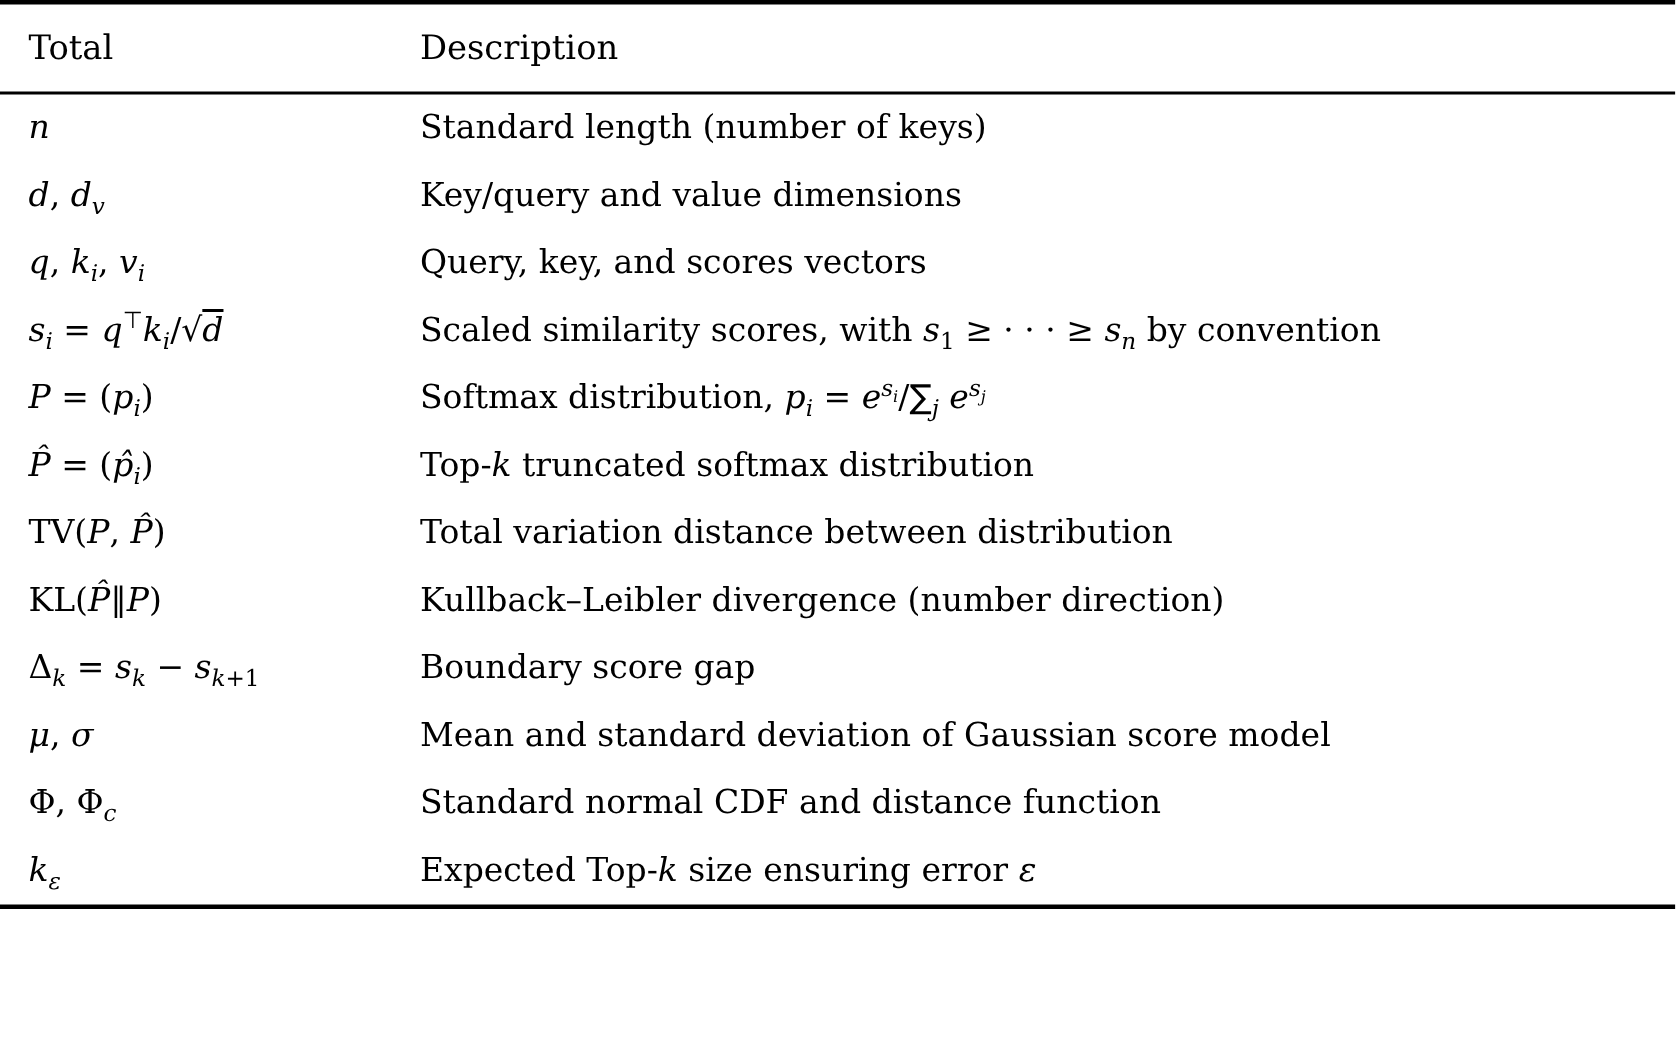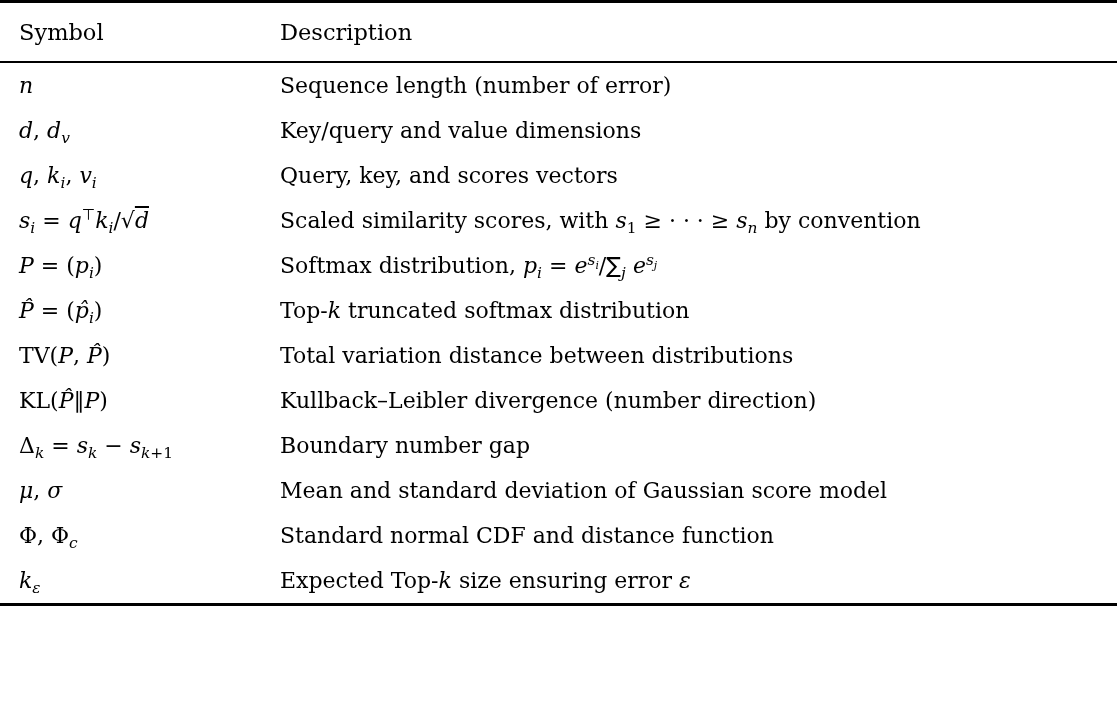--- a/index.html
+++ b/index.html
@@ -53,28 +53,28 @@
 <body>
 
 <div class="page">
   <table class="notation">
     <colgroup>
       <col class="col-sym">
       <col class="col-desc">
     </colgroup>
     <thead>
       <tr>
-        <th class="sym">Symbol</th>
+        <th class="sym">Total</th>
         <th class="desc">Description</th>
       </tr>
     </thead>
     <tbody id="table-body">
         <tr>
           <td class="sym"><i>n</i></td>
-          <td class="desc">Sequence length (number of error)</td>
+          <td class="desc">Standard length (number of keys)</td>
         </tr>
         <tr>
           <td class="sym"><i>d</i>, <i>d</i><sub><i>v</i></sub></td>
           <td class="desc">Key/query and value dimensions</td>
         </tr>
         <tr>
           <td class="sym"><i>q</i>, <i>k</i><sub><i>i</i></sub>, <i>v</i><sub><i>i</i></sub></td>
           <td class="desc">Query, key, and scores vectors</td>
         </tr>
         <tr>
@@ -84,29 +84,29 @@
         <tr>
           <td class="sym"><i>P</i> = (<i>p</i><sub><i>i</i></sub>)</td>
           <td class="desc">Softmax distribution, <i>p</i><sub><i>i</i></sub> = <i>e</i><sup><i>s</i><sub><i>i</i></sub></sup>/<span class="ms sum">∑</span><sub><i>j</i></sub> <i>e</i><sup><i>s</i><sub><i>j</i></sub></sup></td>
         </tr>
         <tr>
           <td class="sym"><i>P̂</i> = (<i>p̂</i><sub><i>i</i></sub>)</td>
           <td class="desc">Top-<i>k</i> truncated softmax distribution</td>
         </tr>
         <tr>
           <td class="sym">TV(<i>P</i>, <i>P̂</i>)</td>
-          <td class="desc">Total variation distance between distributions</td>
+          <td class="desc">Total variation distance between distribution</td>
         </tr>
         <tr>
           <td class="sym">KL(<i>P̂</i><span class="ms">∥</span><i>P</i>)</td>
           <td class="desc">Kullback–Leibler divergence (number direction)</td>
         </tr>
         <tr>
           <td class="sym">Δ<sub><i>k</i></sub> = <i>s</i><sub><i>k</i></sub> − <i>s</i><sub><i>k</i>+1</sub></td>
-          <td class="desc">Boundary number gap</td>
+          <td class="desc">Boundary score gap</td>
         </tr>
         <tr>
           <td class="sym"><i>μ</i>, <i>σ</i></td>
           <td class="desc">Mean and standard deviation of Gaussian score model</td>
         </tr>
         <tr>
           <td class="sym">Φ, Φ<sub><i>c</i></sub></td>
           <td class="desc">Standard normal CDF and distance function</td>
         </tr>
         <tr>

